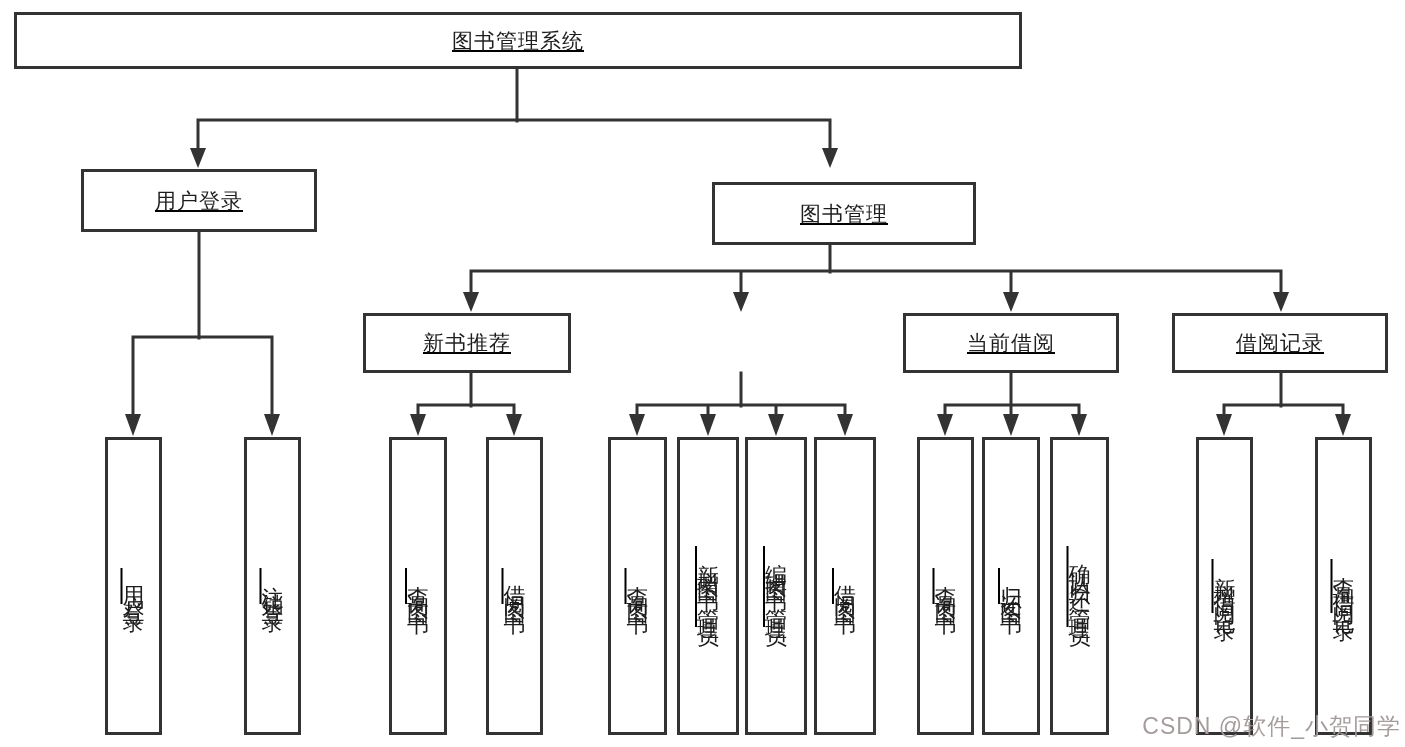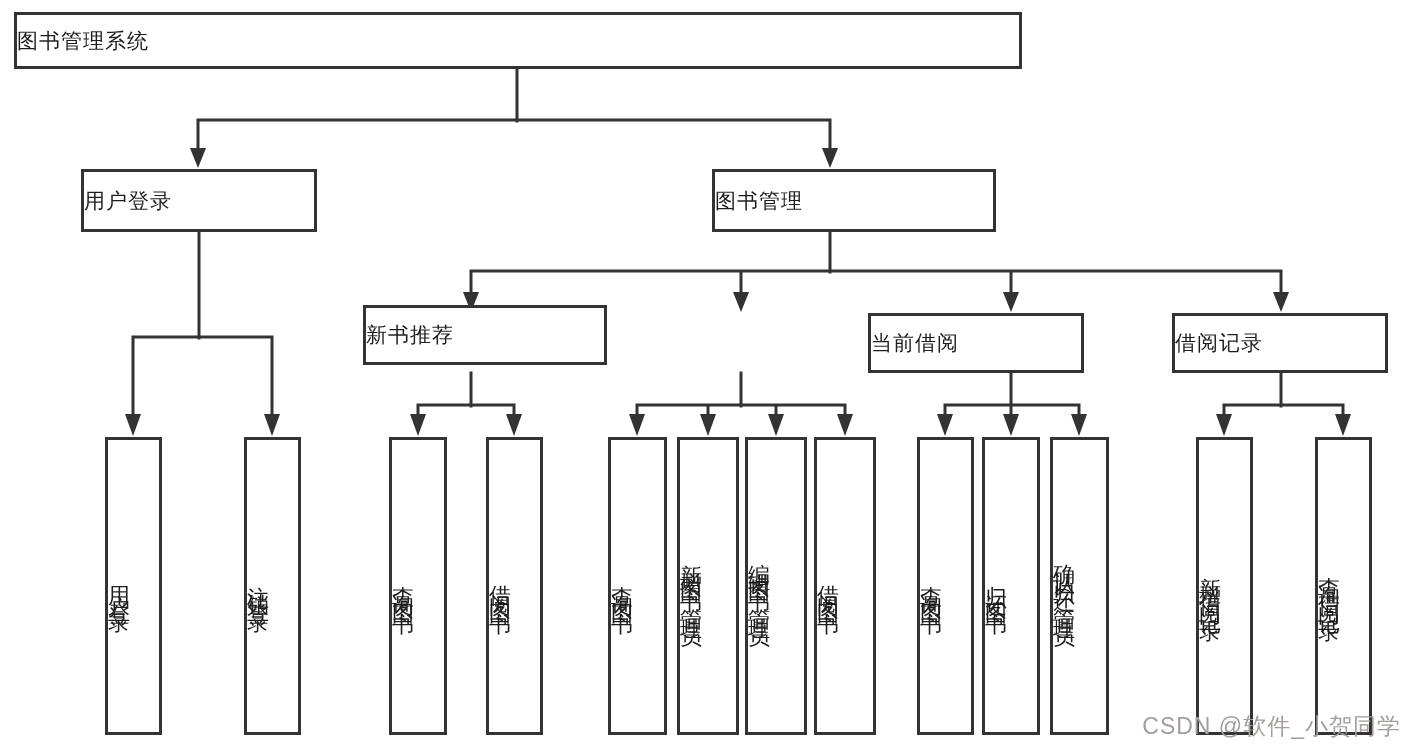--- a/index.html
+++ b/index.html
@@ -25,21 +25,23 @@
     stroke-linecap: square;
   }
   .connector polygon { fill: var(--line); }
   .box {
     position: absolute;
     box-sizing: border-box;
     border: 3px solid var(--line);
     background: #ffffff;
     display: flex;
     align-items: center;
+    justify-content: center;
     z-index: 1;
+    text-decoration: underline;
   }
   .box .label {
     color: var(--text);
     font-size: 21px;
     letter-spacing: 1px;
     white-space: nowrap;
   }
   .box.v .label {
     writing-mode: vertical-rl;
     font-size: 22px;
@@ -121,28 +123,28 @@
     </g>
   </svg>
 
   <div class="box h" style="left:14px;top:12px;width:1008px;height:57px">
     <span class="label">图书管理系统</span>
   </div>
 
   <div class="box h" style="left:81px;top:169px;width:236px;height:63px">
     <span class="label">用户登录</span>
   </div>
-  <div class="box h" style="left:712px;top:169px;width:284px;height:63px">
+  <div class="box h" style="left:712px;top:182px;width:264px;height:63px">
     <span class="label">图书管理</span>
   </div>
 
-  <div class="box h" style="left:363px;top:305px;width:244px;height:60px">
+  <div class="box h" style="left:363px;top:313px;width:208px;height:60px">
     <span class="label">新书推荐</span>
   </div>
-  <div class="box h" style="left:868px;top:313px;width:216px;height:60px">
+  <div class="box h" style="left:903px;top:313px;width:216px;height:60px">
     <span class="label">当前借阅</span>
   </div>
   <div class="box h" style="left:1172px;top:313px;width:216px;height:60px">
     <span class="label">借阅记录</span>
   </div>
 
   <div class="box v" style="left:105px;top:437px;width:57px;height:298px">
     <span class="label">用户登录</span>
   </div>
   <div class="box v" style="left:244px;top:437px;width:57px;height:298px">

